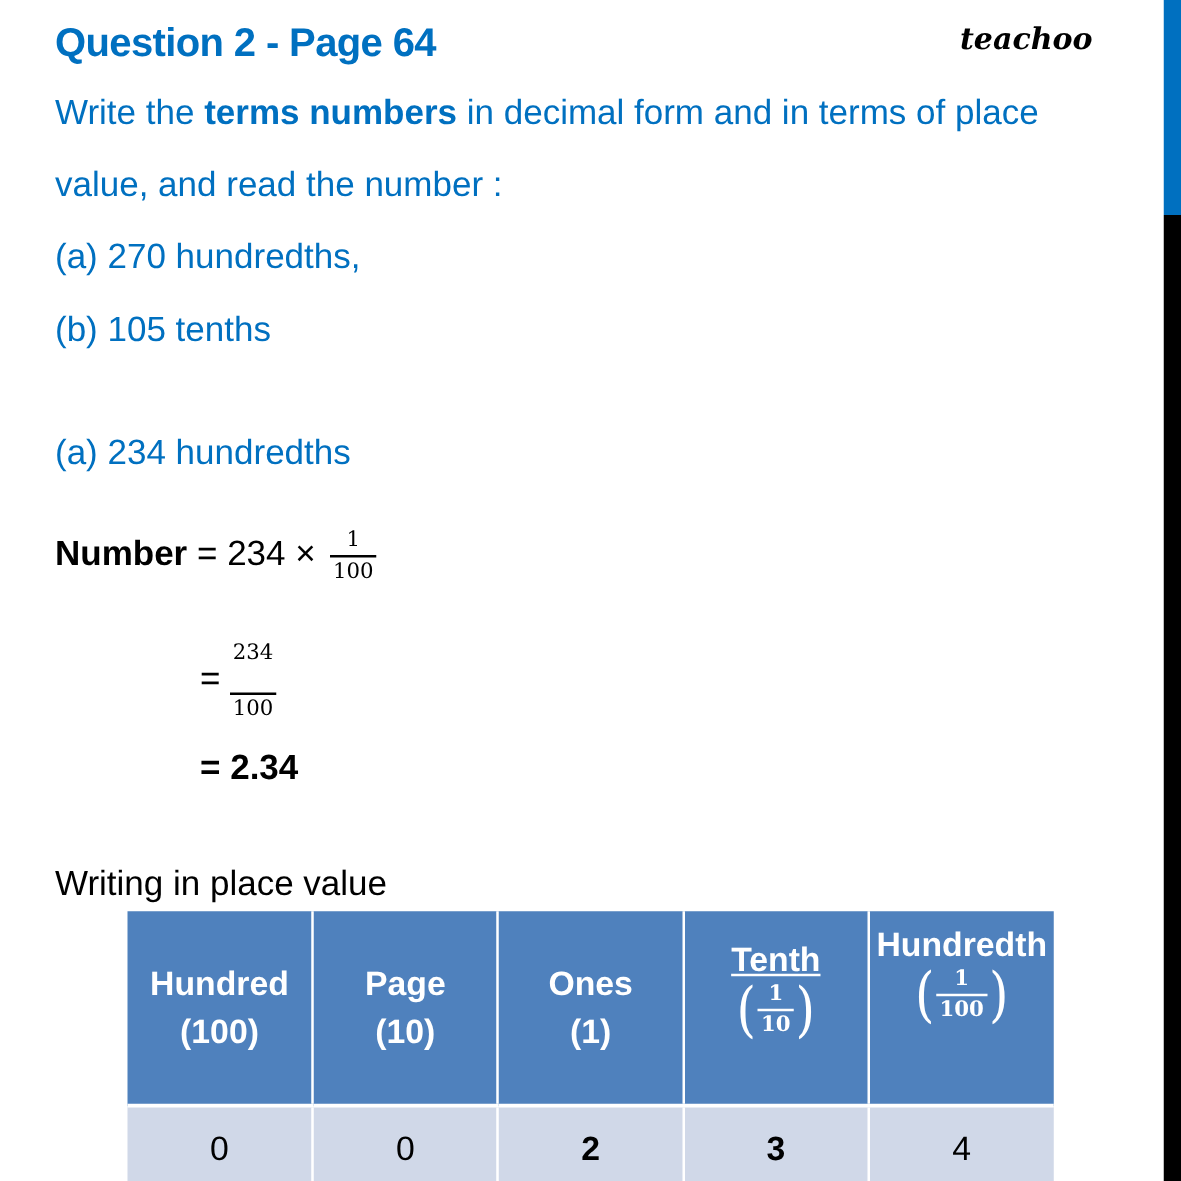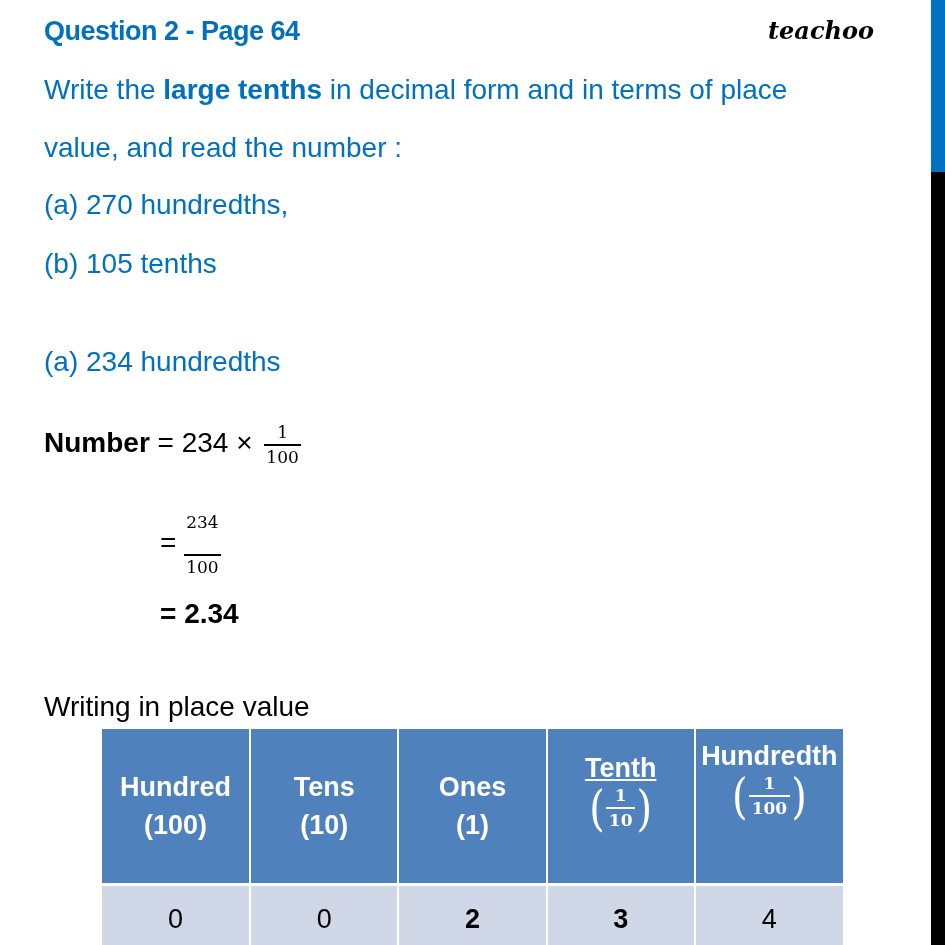--- a/index.html
+++ b/index.html
@@ -27,21 +27,21 @@
       left: 931px;
       top: 172px;
       width: 14px;
       height: 773px;
       background: #000000;
     }
     .q-title {
       position: absolute;
       left: 44px;
       top: 16px;
-      font-size: 27px;
+      font-size: 32px;
       font-weight: bold;
       color: #0070c0;
       letter-spacing: -0.5px;
       white-space: nowrap;
     }
     .logo {
       position: absolute;
       left: 768px;
       top: 16px;
       font-family: "DejaVu Serif", serif;
@@ -139,21 +139,21 @@
 </head>
 <body>
 
 <div class="edge-bar-blue"></div>
 <div class="edge-bar-black"></div>
 
 <div class="q-title">Question 2 - Page 64</div>
 <div class="logo">teachoo</div>
 
 <div class="blue-line" style="top:74px;">
-  <span>Write the </span><b>large tenths</b><span> in decimal form and in terms of place</span>
+  <span>Write the </span><b>terms numbers</b><span> in decimal form and in terms of place</span>
 </div>
 <div class="blue-line" style="top:132px;">value, and read the number :</div>
 <div class="blue-line" style="top:189px;">(a) 270 hundredths,</div>
 <div class="blue-line" style="top:248px;">(b) 105 tenths</div>
 
 <div class="blue-line" style="top:346px;">(a)  234 hundredths</div>
 
 <div class="black-text" style="left:44px; top:424px;">
   <b>Number</b><span> = 234 × </span><span class="frac">
       <span class="num">1</span>
@@ -173,21 +173,21 @@
 <div class="black-text" style="left:44px; top:691px;">Writing in place value</div>
 
 <table class="pv-table">
   <thead>
     <tr>
       <th>
         <div>Hundred</div>
         <div>(100)</div>
       </th>
       <th>
-        <div>Tens</div>
+        <div>Page</div>
         <div>(10)</div>
       </th>
       <th>
         <div>Ones</div>
         <div>(1)</div>
       </th>
       <th style="vertical-align:top; padding-top:20px;text-decoration:underline;">
         <div>Tenth</div>
         <div class="hfrac-wrap">
           <span class="paren">(</span>

